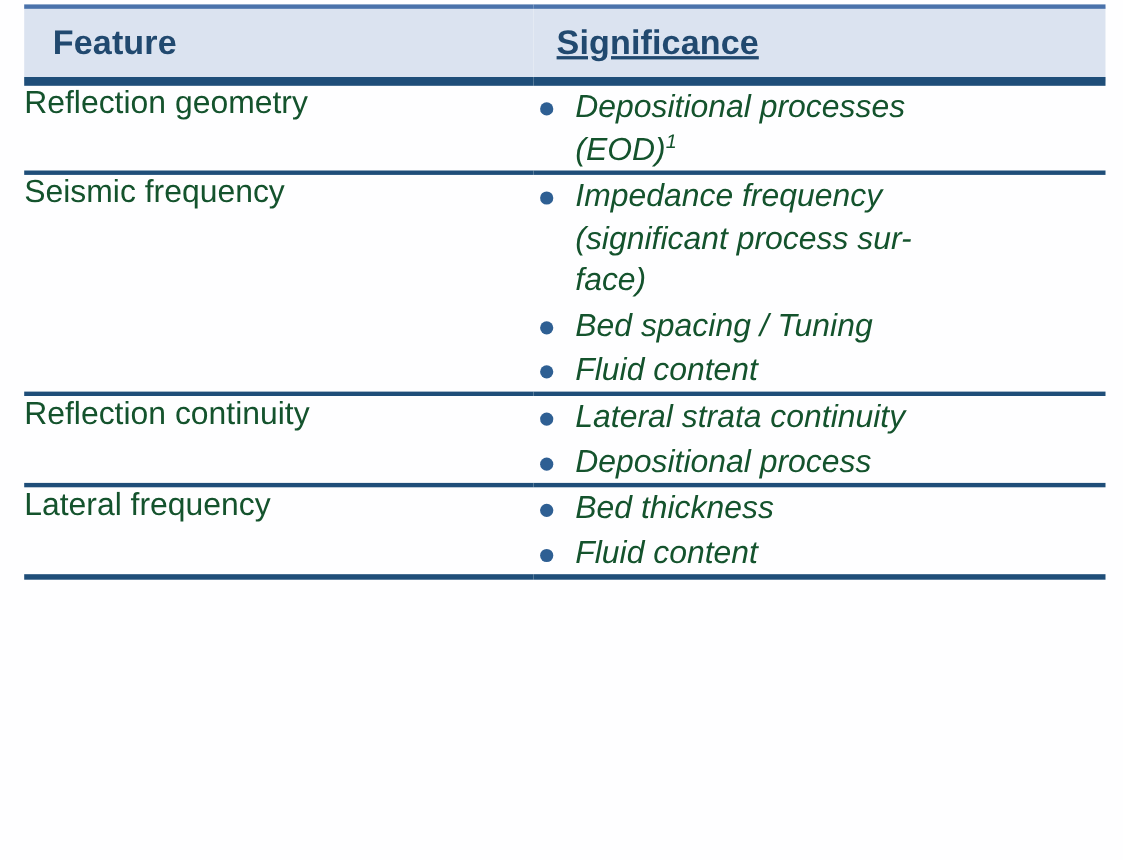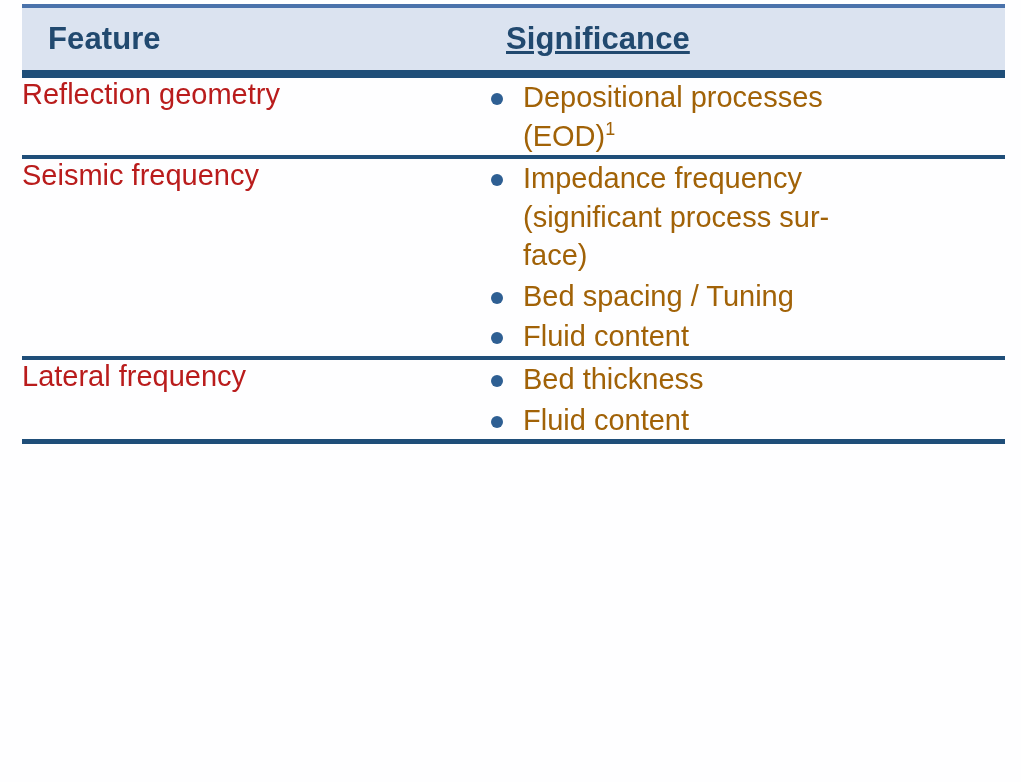--- a/index.html
+++ b/index.html
@@ -66,37 +66,38 @@
   td.cell-feature {
     padding: 14px 0 26px 26px;
   }
   td.cell-significance {
     padding: 14px 0 26px 12px;
   }
 
   .feature-name {
     display: block;
     font-size: 29px;
-    color: #b91c1c;
+    color: #14532d;
     line-height: 1.16;
     white-space: nowrap;
   }
 
   ul.sig-list {
     list-style: none;
     margin: 0;
     padding: 0;
   }
   ul.sig-list li.sig-item {
     position: relative;
     padding-left: 38px;
     font-size: 29px;
-    color: #a16207;
+    color: #14532d;
     line-height: 1.33;
     margin-bottom: 2px;
+    font-style: italic;
   }
   ul.sig-list li.sig-item:last-child { margin-bottom: 0; }
 
   ul.sig-list li.sig-item .bullet-dot {
     position: absolute;
     left: 6px;
     top: 15px;
     width: 12px;
     height: 12px;
     border-radius: 50%;
@@ -173,20 +174,41 @@
                 <span class="bullet-dot"></span>
                 <span class="sig-text">
                   <span class="line">Fluid content</span>
                 </span>
               </li>
             </ul>
           </td>
         </tr>
         <tr class="data-row">
           <td class="cell-feature">
+            <span class="feature-name">Reflection continuity</span>
+          </td>
+          <td class="cell-significance">
+            <ul class="sig-list">
+              <li class="sig-item">
+                <span class="bullet-dot"></span>
+                <span class="sig-text">
+                  <span class="line">Lateral strata continuity</span>
+                </span>
+              </li>
+              <li class="sig-item">
+                <span class="bullet-dot"></span>
+                <span class="sig-text">
+                  <span class="line">Depositional process</span>
+                </span>
+              </li>
+            </ul>
+          </td>
+        </tr>
+        <tr class="data-row">
+          <td class="cell-feature">
             <span class="feature-name">Lateral frequency</span>
           </td>
           <td class="cell-significance">
             <ul class="sig-list">
               <li class="sig-item">
                 <span class="bullet-dot"></span>
                 <span class="sig-text">
                   <span class="line">Bed thickness</span>
                 </span>
               </li>

